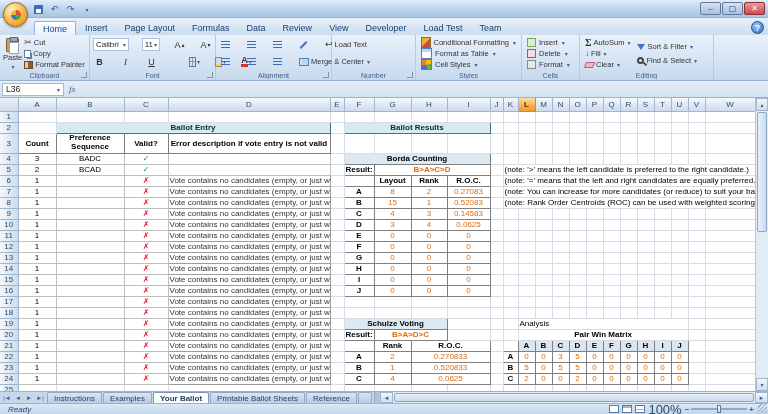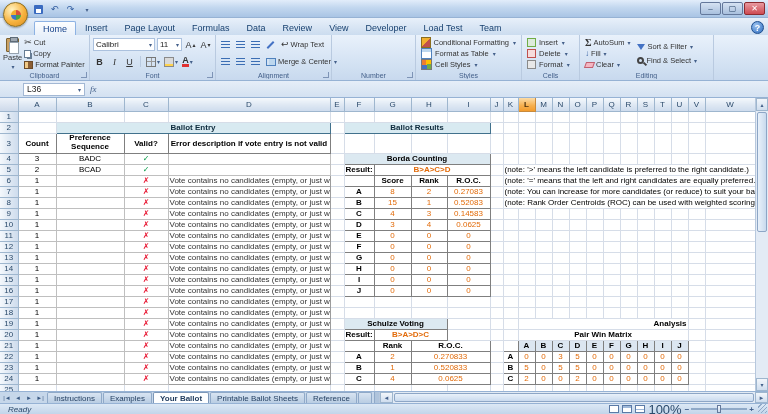--- a/index.html
+++ b/index.html
@@ -32,21 +32,21 @@
 
   
   .ribbon{height:46px;background:linear-gradient(#E9F1FB,#D6E4F4 55%,#C8D9EE);border-bottom:1px solid #96B2D4;display:flex;}
   .rgroup{position:relative;border-right:1px solid #B9CAE0;padding:2px 3px 10px;}
   .glabel{position:absolute;left:0;right:0;bottom:1px;text-align:center;font-size:7px;color:#44608A;white-space:nowrap;overflow:hidden;}
   .dlg{position:absolute;right:2px;bottom:2px;width:6px;height:6px;border-right:1px solid #7E94B6;border-bottom:1px solid #7E94B6;}
   .gbody{height:100%;}
   .row{display:flex;}
   .col{display:flex;flex-direction:column;justify-content:flex-start;}
   .colstack{display:flex;flex-direction:column;gap:2px;}
-  .rrow{display:flex;align-items:center;gap:2px;height:15px;}
+  .rrow{display:flex;align-items:center;gap:13px;height:15px;}
   .sbtn{display:flex;align-items:center;gap:2px;font-size:7.5px;color:#333;padding:0 2px;height:11px;border-radius:2px;white-space:nowrap;}
   .mbtn{display:flex;align-items:center;gap:3px;font-size:7.5px;color:#333;padding:0 2px;height:11px;white-space:nowrap;}
   .tbtn{display:flex;align-items:center;justify-content:center;min-width:13px;height:13px;font-size:9px;color:#333;border-radius:2px;padding:0 1px;}
   .bigbtn{display:flex;flex-direction:column;align-items:center;justify-content:flex-start;width:32px;font-size:7.5px;color:#333;gap:1px;padding-top:1px;}
   .dda{font-size:6px;color:#44608A;margin-left:1px;}
   .fbox{background:#fff;border:1px solid #ABC1DE;height:13px;font-size:8px;display:flex;align-items:center;justify-content:space-between;padding:0 2px;color:#222;}
   .vsep{width:1px;height:11px;background:#B9CAE0;margin:0 2px;}
   .gly{font-size:9px;line-height:9px;}
   .sum{font-family:"Liberation Serif",serif;font-weight:bold;font-size:10px;}
   .bold{font-weight:bold;}
@@ -74,21 +74,21 @@
   .i-filldown{color:#2E5A9E;font-size:8px;font-weight:bold;}
   .i-clear{width:9px;height:6px;background:#F4B6C2;border:1px solid #C06070;transform:skewX(-20deg);}
   .i-funnel{width:0;height:0;border-left:4px solid transparent;border-right:4px solid transparent;border-top:6px solid #4472C4;}
   .i-find{width:7px;height:7px;border:2px solid #444;border-radius:50%;position:relative;}
   .i-find::after{content:'';position:absolute;left:4px;top:4px;width:4px;height:2px;background:#444;transform:rotate(45deg);}
   .numsym{font-size:8px;font-weight:bold;}
   .numsym.dollar{color:#1E7145;}
 
   
   .formulabar{height:17px;background:linear-gradient(#E6EEF8,#D3E1F1);border-bottom:1px solid #96B2D4;display:flex;align-items:center;padding:1px 2px;gap:2px;}
-  .namebox{width:62px;height:13px;background:#fff;border:1px solid #A3B8D4;font-size:8.5px;display:flex;align-items:center;justify-content:space-between;padding:0 3px;color:#222;margin-left:21px;}
+  .namebox{width:62px;height:13px;background:#fff;border:1px solid #A3B8D4;font-size:8.5px;display:flex;align-items:center;justify-content:space-between;padding:0 3px;color:#222;}
   .fxlbl{font-size:9px;font-style:italic;font-family:"Liberation Serif",serif;color:#44608A;padding:0 3px;}
   .formulainput{flex:1;height:13px;background:#fff;border:1px solid #A3B8D4;font-size:8.5px;display:flex;align-items:center;padding:0 3px;color:#222;white-space:nowrap;overflow:hidden;}
 
   
   .sheet-area{position:relative;height:293px;background:#fff;overflow:hidden;}
   table.grid{border-collapse:collapse;table-layout:fixed;width:755px;}
   table.grid td{overflow:hidden;white-space:nowrap;font-size:8px;padding:0 1px;vertical-align:middle;}
   .cell{border-right:1px solid #D6DDE8;border-bottom:1px solid #D6DDE8;color:#000;background:#fff;}
   .corner{background:linear-gradient(#EDF2F9,#CDD9EA);border-right:1px solid #9EB6CE;border-bottom:1px solid #9EB6CE;}
   .ch{background:linear-gradient(#F4F8FC,#DCE6F2 60%,#CEDCED);border-right:1px solid #9EB6CE;border-bottom:1px solid #9EB6CE;text-align:center;font-size:8px;color:#2B4A6B;}
@@ -101,21 +101,21 @@
   .tbl{border:1px solid #7F7F7F;background:#fff;}
   .bcell{border:1px solid #BFBFBF;text-align:center;font-size:8px;}
   .err{border:1px solid #9C9C9C;font-size:6px;color:#333;text-align:left;padding-left:2px;}
   .ok{color:#009A44;font-weight:bold;font-size:9px;}
   .bad{color:#E8112D;font-weight:bold;font-size:9px;}
   .res-lbl{border:1px solid #7F7F7F;font-weight:bold;font-size:8px;background:#fff;}
   .res-val{border:1px solid #7F7F7F;color:#E26B0A;font-weight:bold;text-align:center;font-size:8.5px;background:#fff;}
   .lbl{border:1px solid #7F7F7F;font-weight:bold;text-align:center;background:#fff;}
   .num{border:1px solid #7F7F7F;color:#E26B0A;text-align:center;background:#fff;}
   .note{font-size:7.5px;color:#000;}
-  .a-title{font-weight:bold;text-align:right;font-size:8.5px;}
+  .a-title{font-weight:normal;text-align:left;font-size:8.5px;}
   .a-sub{font-weight:bold;text-align:center;font-size:8px;}
   .mtx-h{border:1px solid #7F7F7F;background:#DCE6F1;font-weight:bold;text-align:center;font-size:7.5px;}
   .mtx-l{border:1px solid #7F7F7F;font-weight:bold;text-align:center;font-size:7.5px;background:#fff;}
   .mtx-v{border:1px solid #7F7F7F;color:#E26B0A;text-align:center;font-size:7.5px;background:#fff;}
 
   
   .vscroll{position:absolute;right:0;top:0;bottom:0;width:13px;background:#E3EBF5;border-left:1px solid #B7C8DD;display:flex;flex-direction:column;}
   .varrow{height:13px;background:linear-gradient(#F2F6FB,#CFDDEE);border:1px solid #9EB6CE;font-size:6px;color:#44618C;text-align:center;line-height:12px;}
   .vthumb{margin:1px;height:120px;background:linear-gradient(90deg,#E9F1FA,#C9DAEE);border:1px solid #8DA6C6;border-radius:2px;}
   .vfill{flex:1;}
@@ -262,21 +262,21 @@
               <span class="i-al"></span>
             </div>
           <div class="tbtn">
               <span class="i-al"></span>
             </div>
           <div class="tbtn">
               <span class="i-diag"></span>
             </div>
           <div class="sbtn">
               <span class="gly">↩</span>
-              <span>Wrap Text</span>
+              <span>Load Text</span>
             </div>
         </div>
         <div class="rrow">
           <div class="tbtn">
               <span class="i-al"></span>
             </div>
           <div class="tbtn">
               <span class="i-al"></span>
             </div>
           <div class="tbtn">
@@ -551,21 +551,21 @@
               <td class="cell note" colspan="13">(note: '&gt;' means the left candidate is preferred to the right candidate.)</td>
             </tr>
             <tr style="height:11px">
               <td class="rh">6</td>
               <td class="cell bcell">1</td>
               <td class="cell bcell"></td>
               <td class="cell bcell bad">✗</td>
               <td class="cell err">Vote contains no candidates (empty, or just whitespace characters)</td>
               <td class="cell"></td>
               <td class="cell tbl"></td>
-              <td class="cell hdr">Score</td>
+              <td class="cell hdr">Layout</td>
               <td class="cell hdr">Rank</td>
               <td class="cell hdr">R.O.C.</td>
               <td class="cell"></td>
               <td class="cell note" colspan="13">(note: '=' means that the left and right candidates are equally preferred.)</td>
             </tr>
             <tr style="height:11px">
               <td class="rh">7</td>
               <td class="cell bcell">1</td>
               <td class="cell bcell"></td>
               <td class="cell bcell bad">✗</td>

